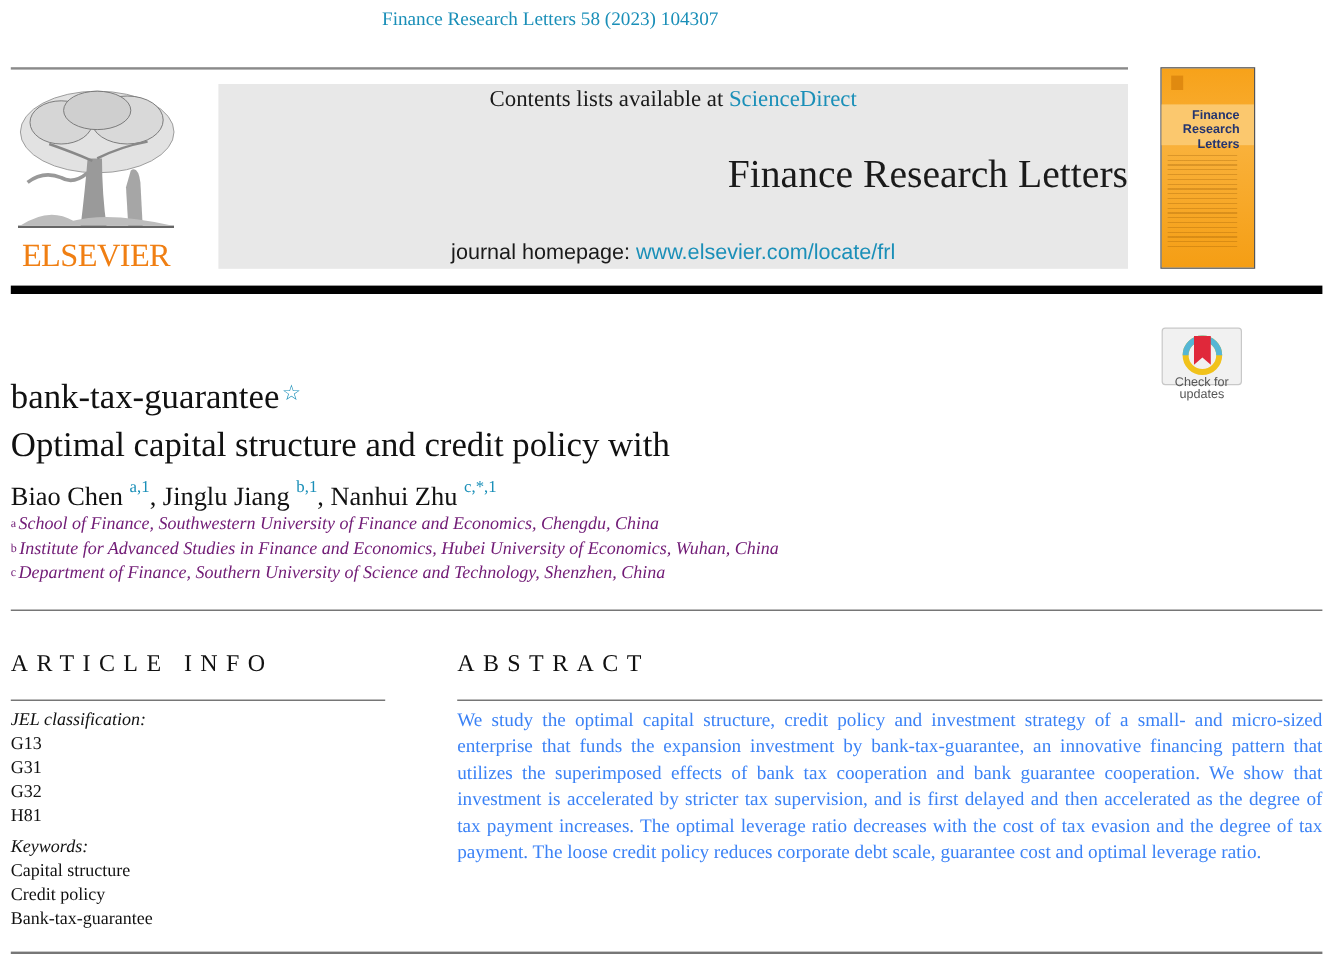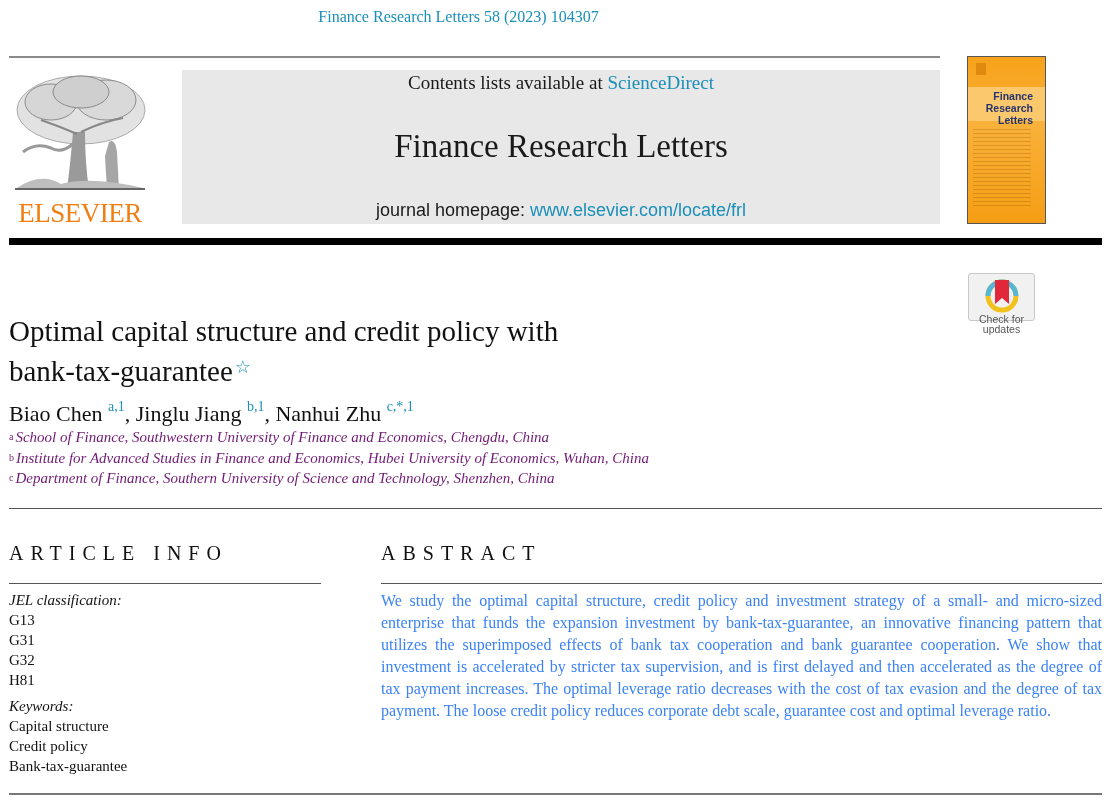--- a/index.html
+++ b/index.html
@@ -10,21 +10,21 @@
   .journal-ref { left: 0; top: 8px; width: 917px; text-align: center; font-size: 16px; color: #1a8fb8; }
 
   .top-rule { left: 9px; top: 56px; width: 931px; height: 2px; background: #8a8a8a; }
 
   .logo-box { left: 9px; top: 70px; width: 142px; height: 155px; }
   .logo-tree { position: absolute; left: 2px; top: 2px; width: 138px; height: 124px; }
   .logo-word { position: absolute; left: 0; top: 128px; width: 142px; text-align: center; font-size: 27px; color: #f07f13; letter-spacing: -0.5px; }
 
   .banner { left: 182px; top: 70px; width: 758px; height: 154px; background: #e8e8e8; }
   .banner-contents { position: absolute; left: 0; top: 2px; width: 100%; text-align: center; font-size: 19px; color: #1a1a1a; }
-  .banner-title { position: absolute; left: 0; top: 58px; width: 100%; text-align: center; font-size: 33px; color: #1a1a1a; }
+  .banner-title { position: absolute; left: 0; top: 58px; width: 100%; text-align: right; font-size: 33px; color: #1a1a1a; }
   .banner-homepage { position: absolute; left: 0; top: 130px; width: 100%; text-align: center; font-family: "Liberation Sans", "DejaVu Sans", sans-serif; font-size: 18px; color: #1a1a1a; }
 
   .cover { left: 967px; top: 56px; width: 79px; height: 168px; background: linear-gradient(180deg, #f7a21a 0%, #f9b13a 40%, #f59e14 100%); border: 1px solid #555; box-sizing: border-box; }
   .cover-logo { position: absolute; left: 8px; top: 6px; width: 10px; height: 12px; background: #e08a10; }
   .cover-band { position: absolute; left: 0; top: 30px; width: 100%; height: 34px; background: #fbc86e; }
   .cover-title { position: absolute; left: 2px; top: 33px; width: 63px; text-align: right; font-family: "Liberation Sans", "DejaVu Sans", sans-serif; font-weight: bold; font-size: 10.5px; line-height: 12px; color: #24346e; }
   .cover-lines { position: absolute; left: 5px; top: 72px; width: 58px; height: 80px;
     background: repeating-linear-gradient(180deg, rgba(140,80,0,0.45) 0 1px, transparent 1px 4px); opacity: 0.6; }
 
   .thick-rule { left: 9px; top: 238px; width: 1093px; height: 7px; background: #000; }
@@ -114,22 +114,22 @@
     <path d="M4 18 A14 14 0 0 1 18 4" fill="none" stroke="#55b6d5" stroke-width="5"></path>
     <path d="M11 2 L25 2 L25 26 L18 20 L11 26 Z" fill="#e0283a"></path>
   </svg>
   <div class="crossmark-text">
     <div>Check for</div>
     <div>updates</div>
   </div>
 </div>
 
 <div class="abs title">
+  <div><span>bank-tax-guarantee</span><span class="star">☆</span></div>
   <div>Optimal capital structure and credit policy with</div>
-  <div><span>bank-tax-guarantee</span><span class="star">☆</span></div>
 </div>
 
 <div class="abs authors">
   <span>Biao Chen</span> <sup>a,1</sup><span>, </span><span>Jinglu Jiang</span> <sup>b,1</sup><span>, </span><span>Nanhui Zhu</span> <sup>c,*,1</sup>
 </div>
 
 <div class="abs affils">
   <div><sup>a</sup><span>School of Finance, Southwestern University of Finance and Economics, Chengdu, China</span></div>
   <div><sup>b</sup><span>Institute for Advanced Studies in Finance and Economics, Hubei University of Economics, Wuhan, China</span></div>
   <div><sup>c</sup><span>Department of Finance, Southern University of Science and Technology, Shenzhen, China</span></div>

